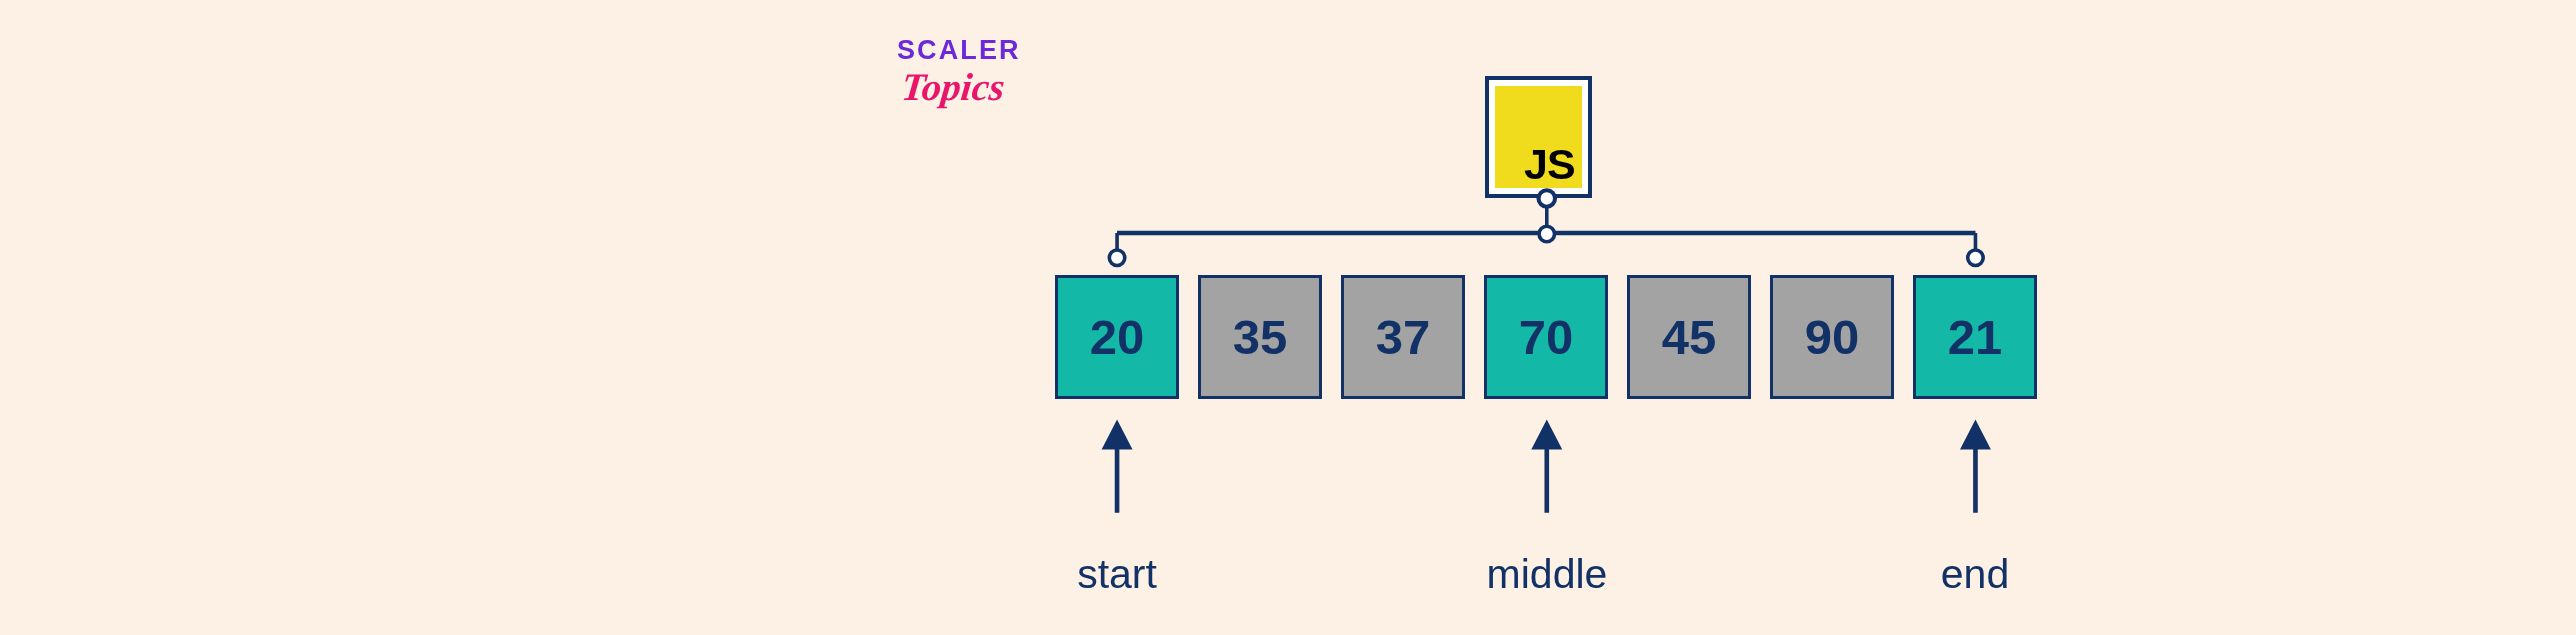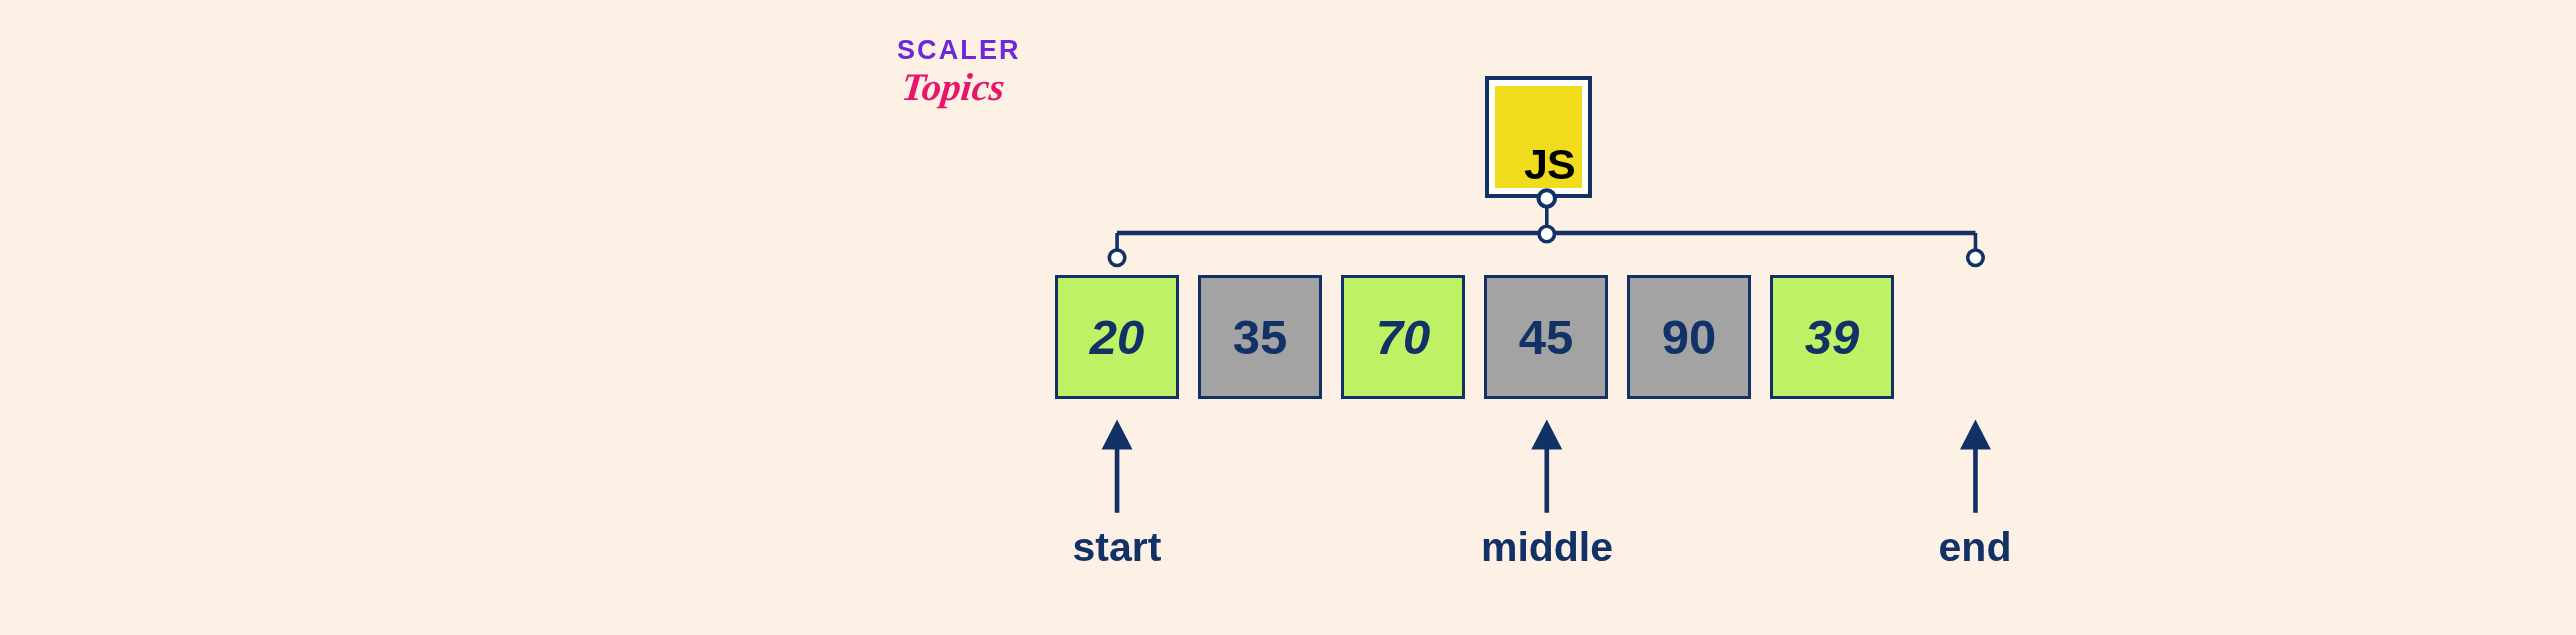--- a/index.html
+++ b/index.html
@@ -97,29 +97,29 @@
     border: 3.6px solid #123267;
     background: #a3a3a3;
     display: flex;
     align-items: center;
     justify-content: center;
     font-family: "Liberation Sans", sans-serif;
     font-weight: 700;
     font-size: 49px;
     color: #123267;
   }
-  .cell.highlight { background: #bef264; font-style: italic; }
+  .cell.highlight { background: #14b8a6; }
 
   
   .ptr-label {
     position: absolute;
-    top: 524px;
+    top: 551px;
     transform: translateX(-50%);
     font-family: "Liberation Sans", sans-serif;
-    font-weight: 700;
+    font-weight: 400;
     font-size: 41px;
     color: #123267;
     white-space: nowrap;
   }
 </style>
 </head>
 <body>
 
 <div id="stage">
 
@@ -159,24 +159,25 @@
     </g>
     <g>
       <line x1="3834" y1="995" x2="3834" y2="856" stroke="#123267" stroke-width="9"></line>
       <polygon points="3834,814 3864,872 3804,872" fill="#123267"></polygon>
     </g>
   </svg>
 
   <div id="array-row">
     <div class="cell highlight">20</div>
     <div class="cell">35</div>
+    <div class="cell">37</div>
     <div class="cell highlight">70</div>
     <div class="cell">45</div>
     <div class="cell">90</div>
-    <div class="cell highlight">39</div>
+    <div class="cell highlight">21</div>
   </div>
 
   <div class="ptr-label" style="left:1117px;">start</div>
   <div class="ptr-label" style="left:1547px;">middle</div>
   <div class="ptr-label" style="left:1975px;">end</div>
 
 </div>
 
 
 </body></html>

